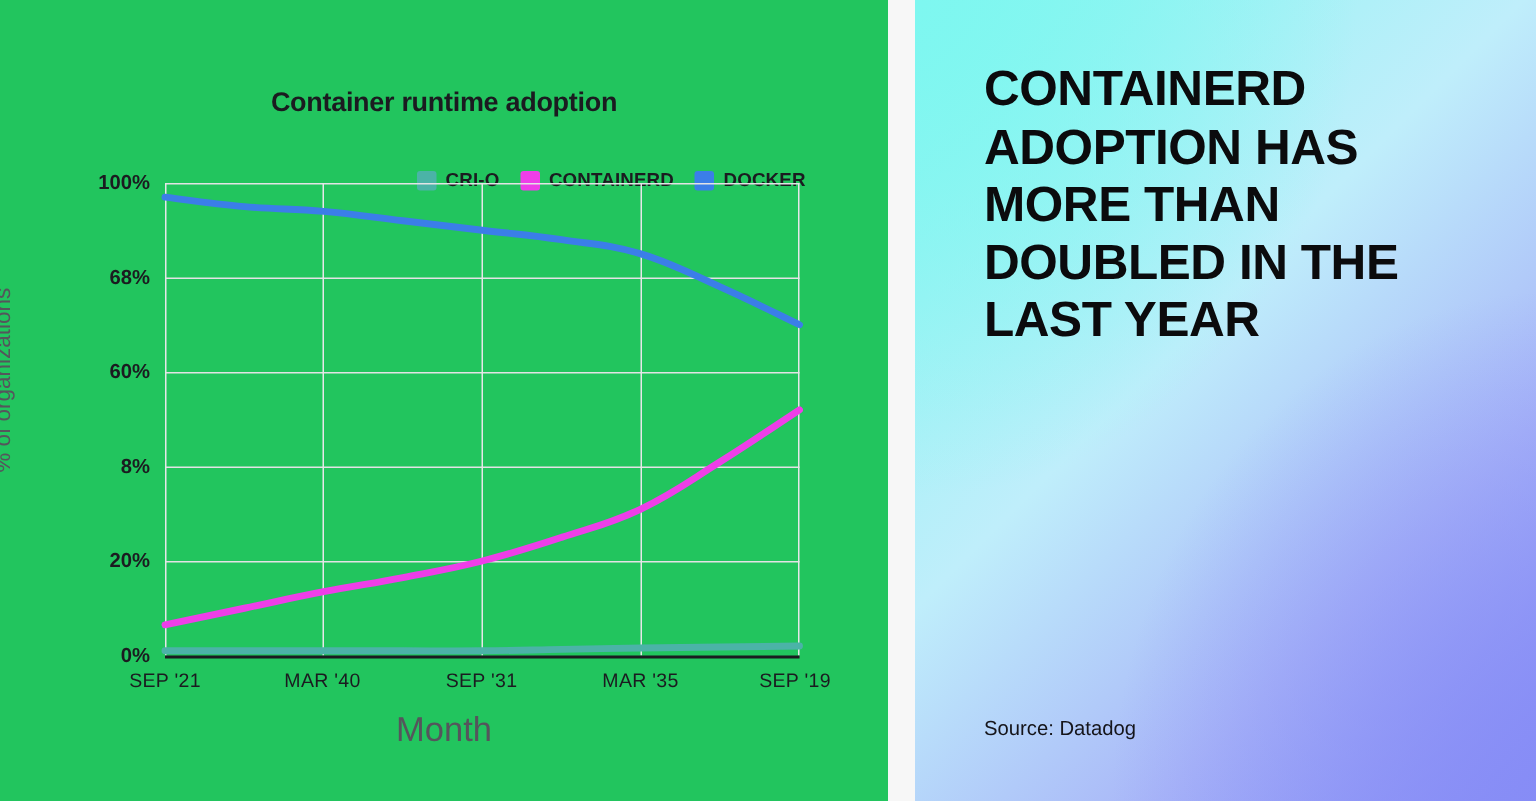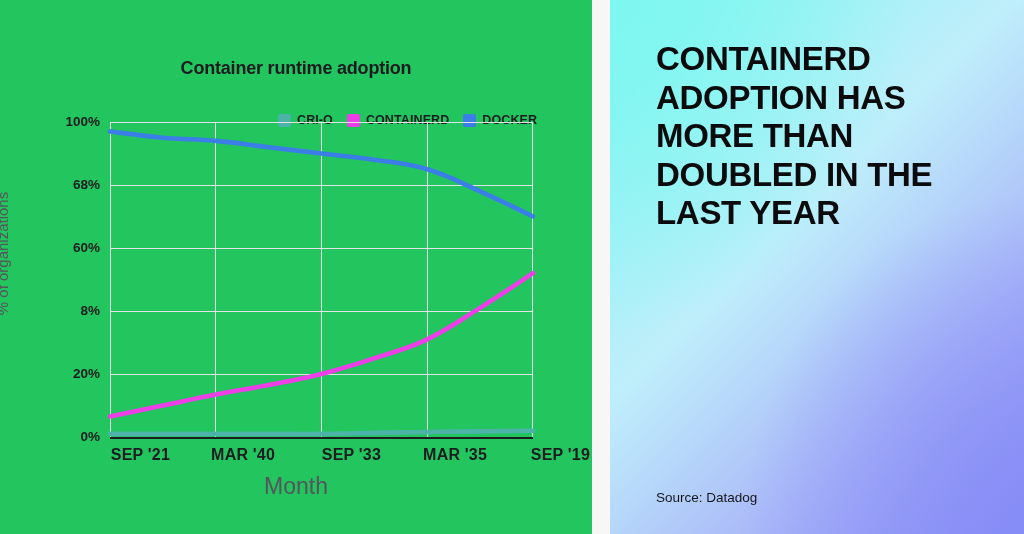--- a/index.html
+++ b/index.html
@@ -49,22 +49,22 @@
     position:absolute; left:0; top:315px; width:423px; height:1.5px;
     background:#1b1b20;
   }
   #series-svg { position:absolute; left:0; top:0; width:423px; height:315px; overflow:visible; }
   #ylabels { position:absolute; left:0; top:0; width:541px; height:534px; }
   .ytick-abs {
     position:absolute; width:68px; text-align:right;
     font-size:13.5px; font-weight:bold; color:#1b1b20;
   }
   .xtick-abs {
-    position:absolute; width:120px; text-align:right;
-    font-size:16px; font-weight:bold; color:#1b1b20; letter-spacing:0.2px;
+    position:absolute; width:120px; text-align:center;
+    font-size:13px; font-weight:normal; color:#1b1b20; letter-spacing:0.2px;
   }
   #ylabel-title {
     position:absolute; left:-208px; top:245px; width:420px;
     transform:rotate(-90deg);
     text-align:center;
     font-size:15px; color:#55555c;
   }
   #xlabel-title {
     position:absolute; left:0; top:473px; width:592px;
     text-align:center;
@@ -82,21 +82,21 @@
     margin-left: 18px;
   }
   #headline {
     position:absolute; left:46px; top:40px; width:352px;
     font-size:33px; line-height:1.17;
     font-weight:bold; color:#0b0b0d;
     letter-spacing:-0.3px;
     text-transform:uppercase;
   }
   #source {
-    position:absolute; left:46px; top:490px;
+    position:absolute; left:46px; top:478px;
     font-size:13.5px; color:#15151a;
   }
 </style>
 </head>
 <body>
 
 <div id="stage">
 
   <div id="chart-panel">
 
@@ -142,21 +142,21 @@
     <div id="ylabels">
       <div class="ytick-abs" style="left:32px; top:114px">100%</div>
       <div class="ytick-abs" style="left:32px; top:177px">68%</div>
       <div class="ytick-abs" style="left:32px; top:240px">60%</div>
       <div class="ytick-abs" style="left:32px; top:303px">8%</div>
       <div class="ytick-abs" style="left:32px; top:366px">20%</div>
       <div class="ytick-abs" style="left:32px; top:429px">0%</div>
 
       <div class="xtick-abs" style="left:50px;  top:446px">SEP '21</div>
       <div class="xtick-abs" style="left:155px; top:446px">MAR '40</div>
-      <div class="xtick-abs" style="left:261px; top:446px">SEP '33</div>
+      <div class="xtick-abs" style="left:261px; top:446px">SEP '31</div>
       <div class="xtick-abs" style="left:367px; top:446px">MAR '35</div>
       <div class="xtick-abs" style="left:470px; top:446px">SEP '19</div>
 
       <div id="ylabel-title">% of organizations</div>
       <div id="xlabel-title">Month</div>
     </div>
   </div>
 
   <div id="headline-panel">
     <div id="headline">Containerd adoption has more than doubled in the last year</div>

